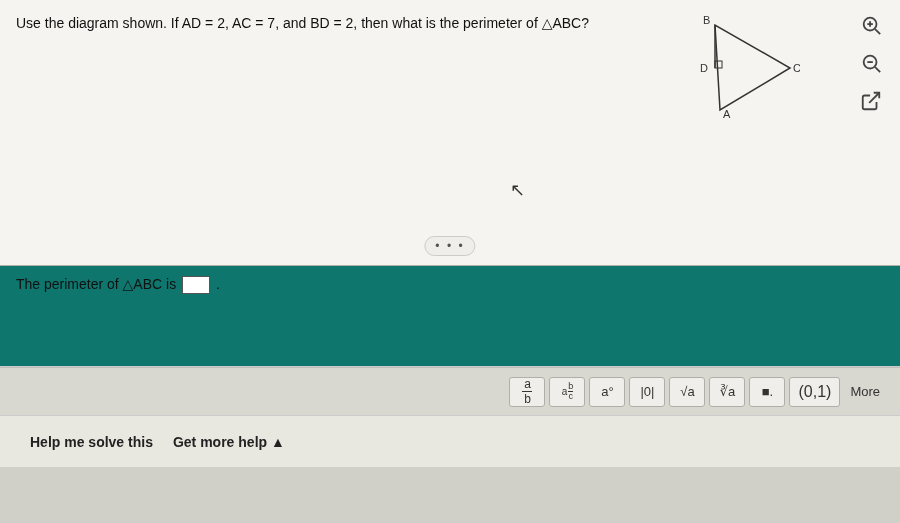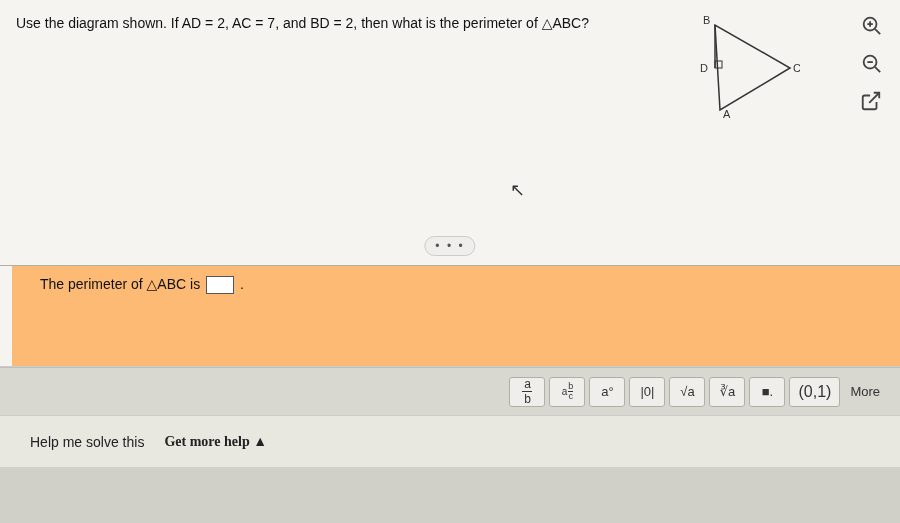--- a/index.html
+++ b/index.html
@@ -99,23 +99,22 @@
       color: #555;
     }
 
     
     .answer-area {
       position: absolute;
       bottom: 0;
       left: 0;
       right: 0;
       height: 100px;
-      background: #fdba74;
-      padding: 10px 28px;
-      margin-left: 12px;
+      background: #0f766e;
+      padding: 10px 16px;
     }
 
     .answer-text {
       font-size: 14px;
       color: #111;
       margin-bottom: 4px;
     }
 
     .answer-simplify {
       font-size: 13px;
@@ -187,37 +186,36 @@
       padding: 0 30px;
       gap: 0;
       border-top: 1px solid #ccc;
     }
 
     .bottom-btn {
       background: transparent;
       border: none;
       cursor: pointer;
       font-size: 14px;
-      font-weight: normal;
+      font-weight: bold;
       color: #222;
       padding: 0 20px 0 0;
       text-decoration: none;
     }
 
     .get-more-help-btn {
       background: transparent;
       border: none;
       cursor: pointer;
       font-size: 14px;
       font-weight: bold;
       color: #222;
       display: flex;
       align-items: center;
       gap: 4px;
-      font-family: Liberation Serif, serif;
     }
 
     
     .diagram-svg {
       width: 160px;
       height: 120px;
     }
   </style>
 </head>
 <body>

